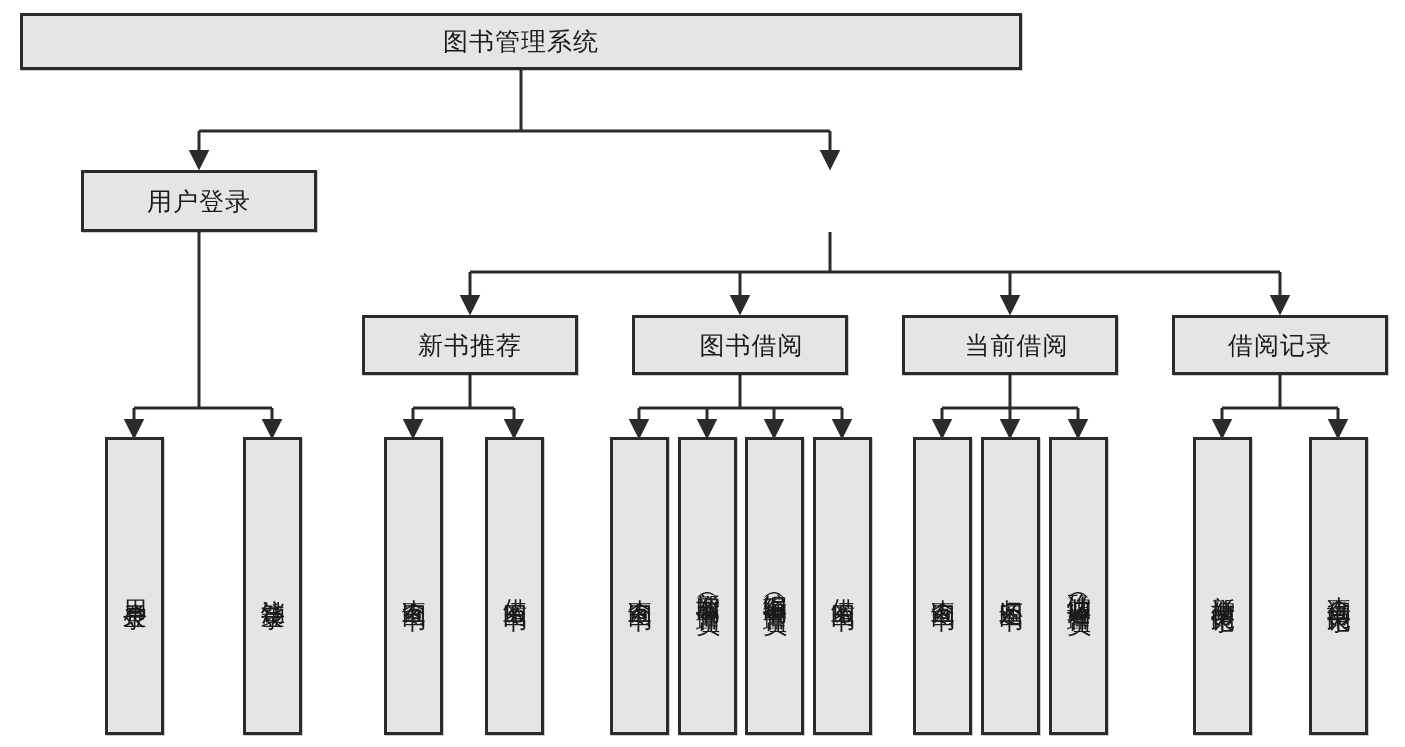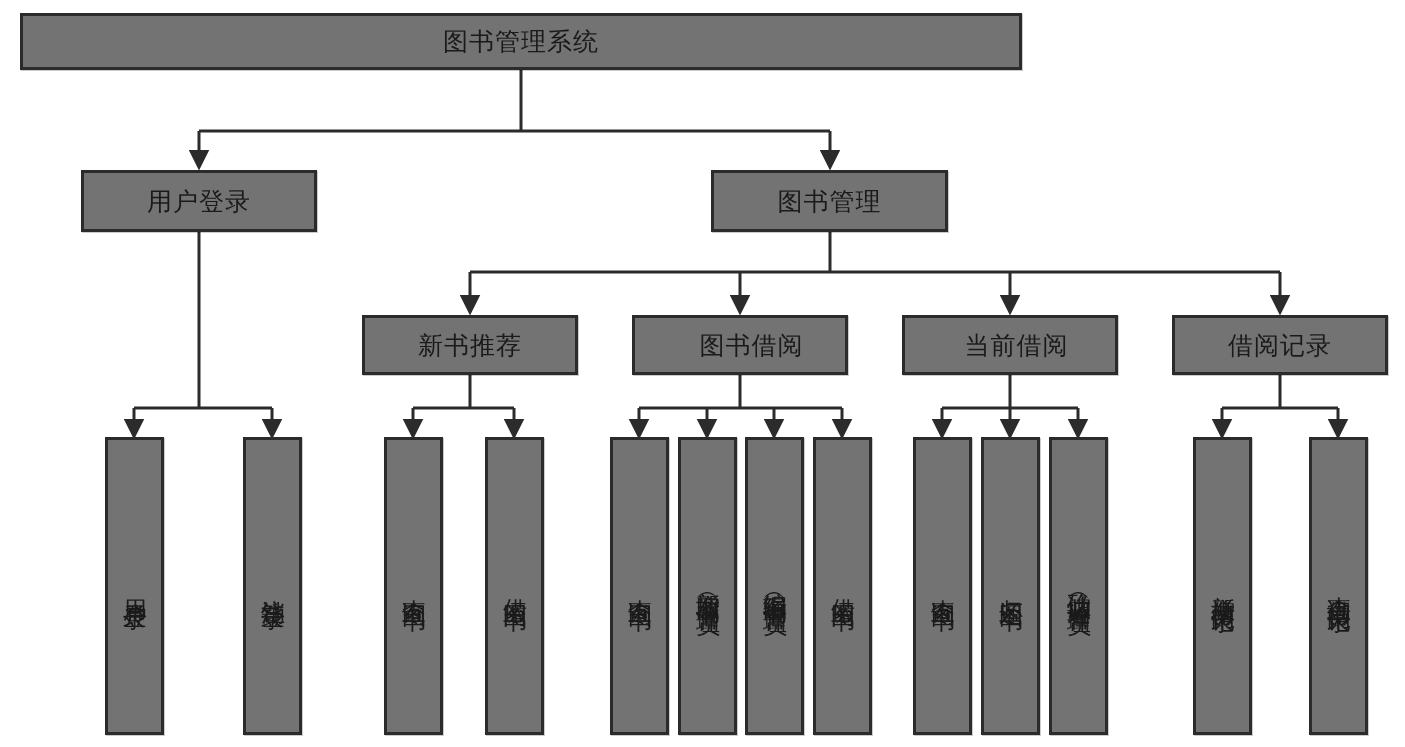--- a/index.html
+++ b/index.html
@@ -20,21 +20,21 @@
     position: absolute;
     left: 0;
     top: 0;
     width: 1405px;
     height: 747px;
     pointer-events: none;
   }
   .node {
     position: absolute;
     box-sizing: border-box;
-    background: #737373;
+    background: #e5e5e5;
     border: 3px solid #2b2b2b;
     display: flex;
     align-items: center;
     justify-content: center;
     box-shadow: 1px 1px 0 rgba(0,0,0,0.20);
   }
   .node .label {
     color: #1a1a1a;
     font-size: 25px;
     line-height: 1.15;
@@ -121,23 +121,20 @@
     </g>
   </svg>
 
   <div class="node" style="left:20px; top:13px; width:1002px; height:57px;">
     <span class="label">图书管理系统</span>
   </div>
 
   <div class="node" style="left:81px; top:170px; width:236px; height:62px;">
     <span class="label">用户登录</span>
   </div>
-  <div class="node" style="left:711px; top:170px; width:237px; height:62px;">
-    <span class="label">图书管理</span>
-  </div>
 
   <div class="node" style="left:362px; top:315px; width:216px; height:60px;">
     <span class="label">新书推荐</span>
   </div>
   <div class="node" style="left:632px; top:315px; width:216px; height:60px;padding-left:23px;">
     <span class="label">图书借阅</span>
   </div>
   <div class="node" style="left:902px; top:315px; width:216px; height:60px;padding-left:13px;">
     <span class="label">当前借阅</span>
   </div>

